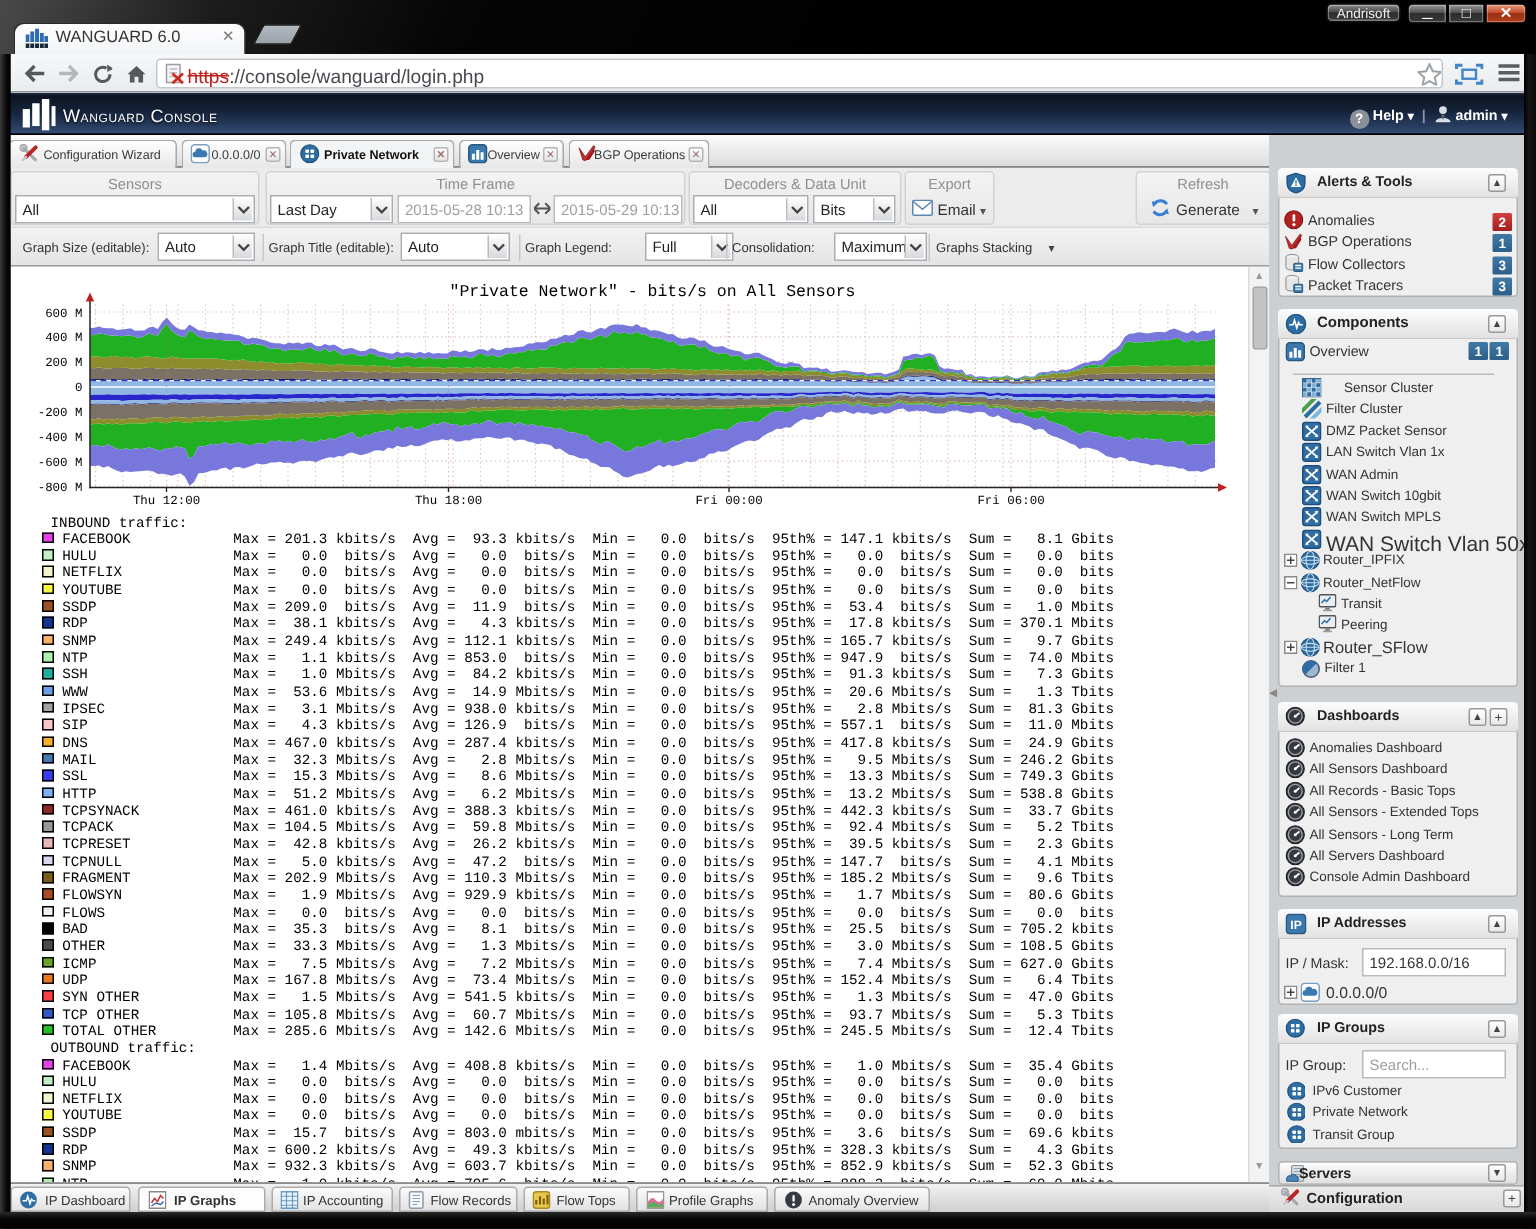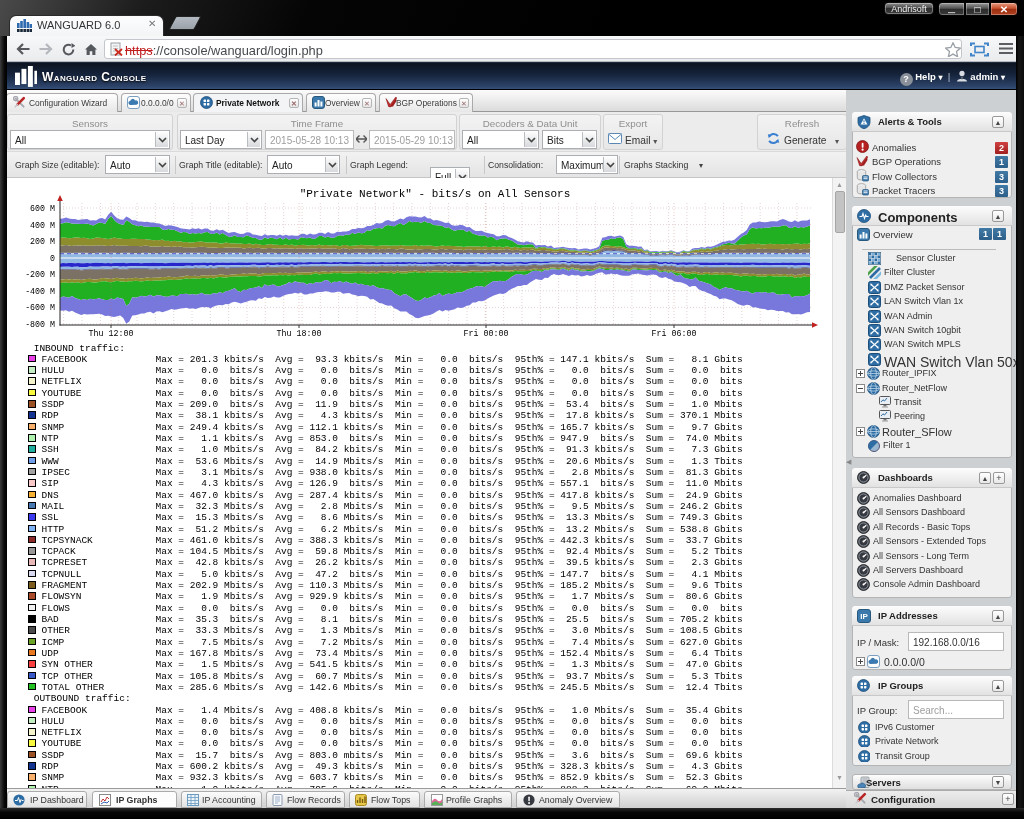--- a/index.html
+++ b/index.html
@@ -29,21 +29,21 @@
 #toolbar{left:7px;top:36px;width:1010px;height:26px;
  background:linear-gradient(#f7f8f9,#e9ebed);border-bottom:1px solid #b4b8bc}
 #addressbar{left:97px;top:3px;width:858px;height:20px;background:#fff;
  border:1px solid #c3c7cb;border-radius:3px}
 #urltext{left:20px;top:2.5px;font-size:12.8px;color:#333;white-space:pre}
 #https{color:#c11e1e;text-decoration:line-through;text-decoration-color:#c11e1e}
 
 #apphdr{left:7px;top:62px;width:1010px;height:28px;
  background:linear-gradient(#0c121e 0%,#15233a 45%,#2b4166 88%,#35507a 100%);
  border-bottom:1px solid #000;box-shadow:inset 0 1px 0 rgba(120,150,200,.18)}
-#apptitle{left:35px;top:8px;color:#fff;font-weight:bold;font-size:12px;
+#apptitle{left:35px;top:8px;color:#fff;font-weight:normal;font-size:12px;
  font-variant:small-caps;letter-spacing:.4px;text-shadow:0 1px 2px #000}
 #hdrright{right:12px;top:7.5px;color:#fff;font-size:9.5px;font-weight:bold}
 
 #tabbar{left:7px;top:90px;width:841px;height:22px;
  background:linear-gradient(#fbfbfb,#dcdcdc);border-bottom:1px solid #989898}
 .mtab{top:3px;height:19px;border:1px solid #a9a9a9;border-bottom:none;border-radius:4px 4px 0 0;
  background:linear-gradient(#fefefe,#e7e7e7);font-size:8.4px;color:#3a3a3a;white-space:nowrap}
 .mtab .lbl{position:absolute;top:4px}
 .mtab.active{background:#f3f4f6;font-weight:bold;color:#111;height:20px}
 .tclose{position:absolute;top:3.5px;width:10px;height:10px;border:1px solid #b5b5b5;border-radius:2px;
@@ -313,21 +313,21 @@
       <div class="abs vsep" style="left:168px"></div>
       <div class="abs f2lbl" style="left:172px">Graph Title (editable):</div>
       <div class="sel" style="left:260px;top:3px;width:73px">
         <span class="tx" style="color:#222">Auto</span>
         <span class="ar"><svg width="9" height="6" viewBox="0 0 9 6" style="margin-top:5px">
             <path d="M1 1 L4.5 4.5 L8 1" stroke="#444" stroke-width="1.6" fill="none"></path>
           </svg></span>
       </div>
       <div class="abs vsep" style="left:339px"></div>
       <div class="abs f2lbl" style="left:343px">Graph Legend:</div>
-      <div class="sel" style="left:423px;top:15px;width:40px">
+      <div class="sel" style="left:423px;top:3px;width:59px">
         <span class="tx" style="color:#222">Full</span>
         <span class="ar"><svg width="9" height="6" viewBox="0 0 9 6" style="margin-top:5px">
             <path d="M1 1 L4.5 4.5 L8 1" stroke="#444" stroke-width="1.6" fill="none"></path>
           </svg></span>
       </div>
       <div class="abs vsep" style="left:477px"></div>
       <div class="abs f2lbl" style="left:481px">Consolidation:</div>
       <div class="sel" style="left:549px;top:3px;width:62px">
         <span class="tx" style="color:#222">Maximum</span>
         <span class="ar"><svg width="9" height="6" viewBox="0 0 9 6" style="margin-top:5px">
@@ -532,21 +532,21 @@
         <path d="M7.5 8 h4 M7.5 9.7 h4" stroke="#fff" stroke-width="0.9"></path>
       </svg>
       <div class="sbitem" style="left:26px;top:95px;font-size:9.5px">Packet Tracers</div>
       <div class="badge bblue" style="left:149px;top:95px">3</div>
       <div class="abs panel" style="top:116px;height:252px"></div>
       <div class="abs" style="left:6px;top:116px;width:160px;height:20px;background:linear-gradient(#fdfdfd,#e2e2e2);border-bottom:1px solid #c9c9c9;border-radius:3px 3px 0 0"></div>
       <svg class="abs" style="left:11px;top:119px" width="14" height="14" viewBox="0 0 14 14">
         <circle cx="7" cy="7" r="6.5" fill="#2e6da4" stroke="#1d4e7a" stroke-width="0.8"></circle>
         <path d="M2.5 7.5 L5 7.5 L6 4.5 L7.5 9.5 L8.7 6 L9.5 7.5 L11.5 7.5" fill="none" stroke="#fff" stroke-width="1.1"></path>
       </svg>
-      <div class="abs" style="left:32px;top:120px;font-size:13px;font-weight:bold;color:#222">Components</div>
+      <div class="abs" style="left:32px;top:120px;font-size:10px;font-weight:bold;color:#222">Components</div>
       <div class="pbtn" style="left:146px;top:120px">▲</div>
       <svg class="abs" style="left:11px;top:138px" width="13" height="13" viewBox="0 0 13 13">
         <rect x="0.5" y="0.5" width="12" height="12" rx="2.5" fill="#3b78ab" stroke="#27597f"></rect>
         <g fill="#fff">
           <rect x="2.6" y="6.5" width="2" height="4"></rect>
           <rect x="5.5" y="4" width="2" height="6.5"></rect>
           <rect x="8.4" y="5.5" width="2" height="5"></rect>
         </g>
       </svg>
       <div class="sbitem" style="left:27px;top:139px;font-size:9.5px">Overview</div>

